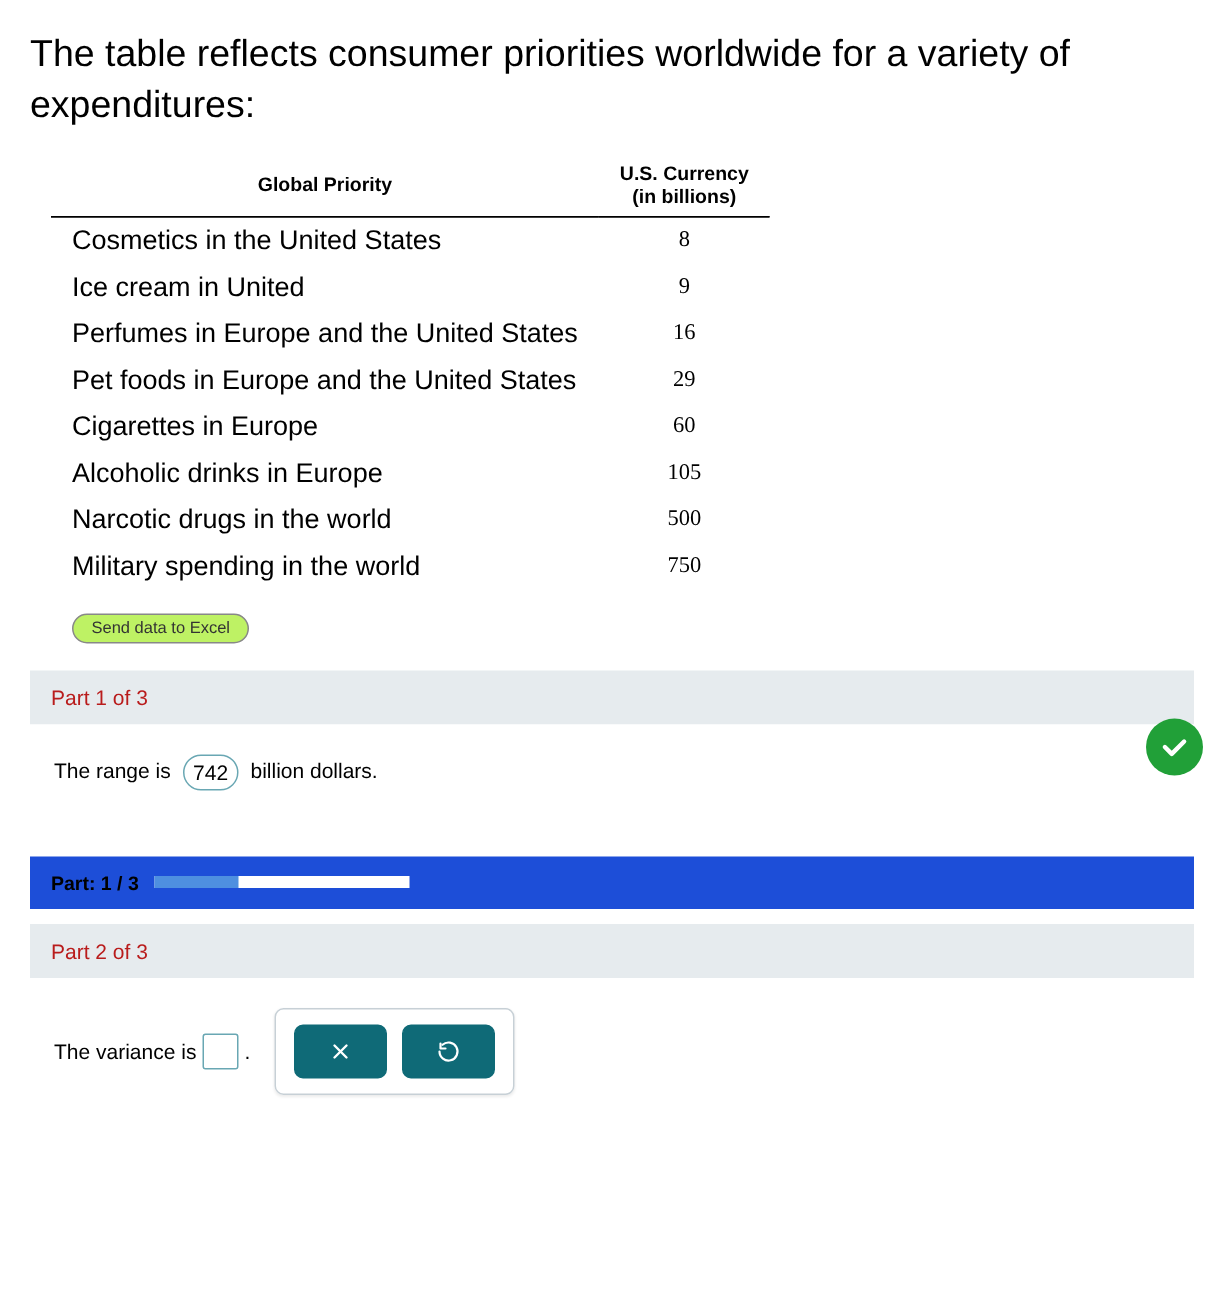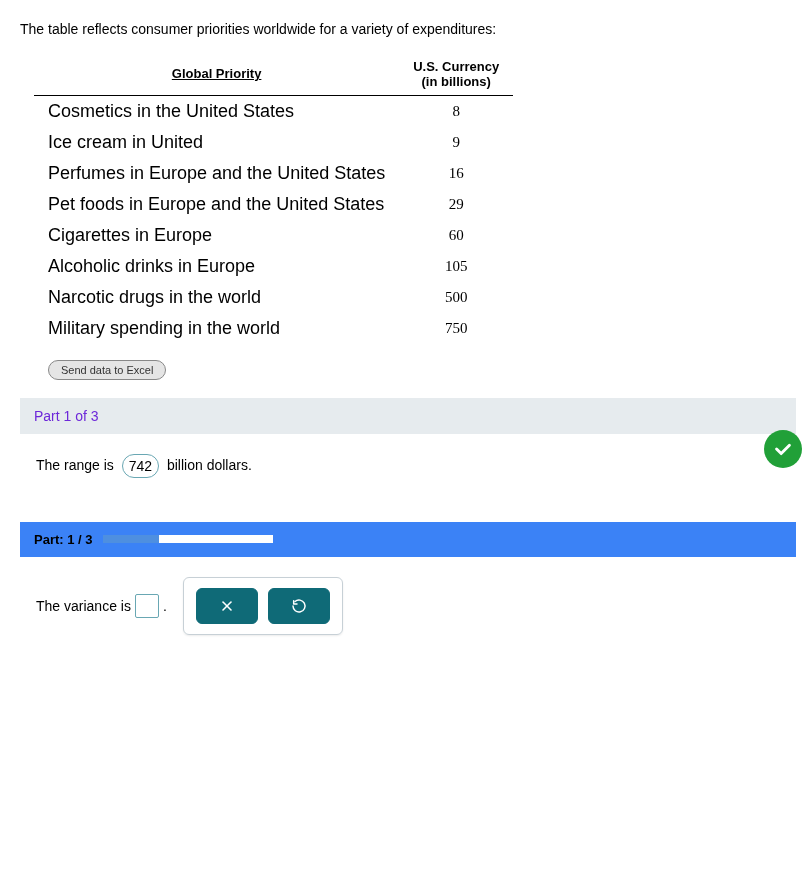--- a/index.html
+++ b/index.html
@@ -1,28 +1,28 @@
 <!DOCTYPE html>
 <html><head>
 <meta charset="utf-8">
 <style>
   html,body{margin:0;padding:0;background:#fff;color:#000;font-family:Verdana,Geneva,sans-serif;}
   .page{width:812px;padding:20px 16px 40px 20px;box-sizing:border-box;}
-  .prompt{font-size:14px;line-height:1.35;margin:0 0 16px 0;}
+  .prompt{font-size:25px;line-height:1.35;margin:0 0 16px 0;}
   table.data{border-collapse:collapse;margin:4px 0 8px 14px;font-size:13px;}
   table.data th{font-weight:700;text-align:center;padding:4px 14px 6px 14px;border-bottom:1.5px solid #000;}
-  table.data th:first-child{text-align:center;padding-left:30px;padding-right:30px;text-decoration:underline;}
+  table.data th:first-child{text-align:center;padding-left:30px;padding-right:30px;}
   table.data td{padding:5px 14px;font-size:18px;}
   table.data td:nth-child(2){text-align:center;font-family:"Times New Roman",Times,serif;font-size:15px;}
-  .excel-btn{display:inline-block;margin:8px 0 18px 28px;border:1px solid #888;border-radius:12px;padding:3px 12px;font-size:11px;color:#333;background:#e5e5e5;cursor:pointer;text-align:center;}
-  .part-header{background:#e6ebee;padding:10px 14px;font-size:14px;color:#6d28d9;}
+  .excel-btn{display:inline-block;margin:8px 0 18px 28px;border:1px solid #888;border-radius:12px;padding:3px 12px;font-size:11px;color:#333;background:#bef264;cursor:pointer;text-align:center;}
+  .part-header{background:#e6ebee;padding:10px 14px;font-size:14px;color:#b91c1c;}
   .part-body{background:#fff;padding:20px 16px 22px 16px;font-size:14px;}
   .boxed{display:inline-block;border:1px solid #69a7b3;padding:3px 6px;margin:0 4px;font-size:14px;vertical-align:middle;border-radius:12px;}
   .empty-box{display:inline-block;width:22px;height:22px;border:1px solid #69a7b3;margin:0 4px;vertical-align:middle;border-radius:2px;}
-  .progress-row{background:#3b82f6;padding:10px 14px;font-size:13px;font-weight:700;display:flex;align-items:center;gap:10px;}
+  .progress-row{background:#1d4ed8;padding:10px 14px;font-size:13px;font-weight:700;display:flex;align-items:center;gap:10px;}
   .progress-bar{width:170px;height:8px;background:#fff;position:relative;}
   .progress-fill{height:100%;background:#4e8fe0;}
   .tool-row{display:inline-flex;gap:10px;margin-left:16px;vertical-align:middle;border:1px solid #c7d0d6;border-radius:6px;padding:10px 12px;box-shadow:0 1px 2px rgba(0,0,0,.08);}
   .tool-btn{width:60px;height:34px;border-radius:6px;background:#0f6a77;border:1px solid #0f6a77;display:flex;align-items:center;justify-content:center;color:#fff;cursor:pointer;}
   .tool-btn svg{stroke:#fff;}
   .check-badge{position:absolute;right:-6px;top:50%;transform:translateY(-50%);width:38px;height:38px;border-radius:50%;background:#21a038;display:flex;align-items:center;justify-content:center;}
   .part-outer{position:relative;}
   .check-badge svg{stroke:#fff;}
 </style>
 </head>
@@ -96,20 +96,21 @@
 
   
   <div class="progress-row" style="margin-top:22px;">
     <span>Part: 1 / 3</span>
     <div class="progress-bar">
       <div class="progress-fill" id="progress-fill" style="width: 33%;"></div>
     </div>
   </div>
 
   
+  <div class="part-header" style="margin-top:10px;">Part 2 of 3</div>
   <div class="part-body" style="display:flex;align-items:center;">
     <span>The variance is</span>
     <span class="empty-box"></span>
     <span>.</span>
     <div class="tool-row">
       <div class="tool-btn">
         <svg width="16" height="16" viewBox="0 0 24 24" fill="none" stroke-width="2.4" stroke-linecap="round">
             <line x1="6" y1="6" x2="18" y2="18"></line>
             <line x1="18" y1="6" x2="6" y2="18"></line>
           </svg>

